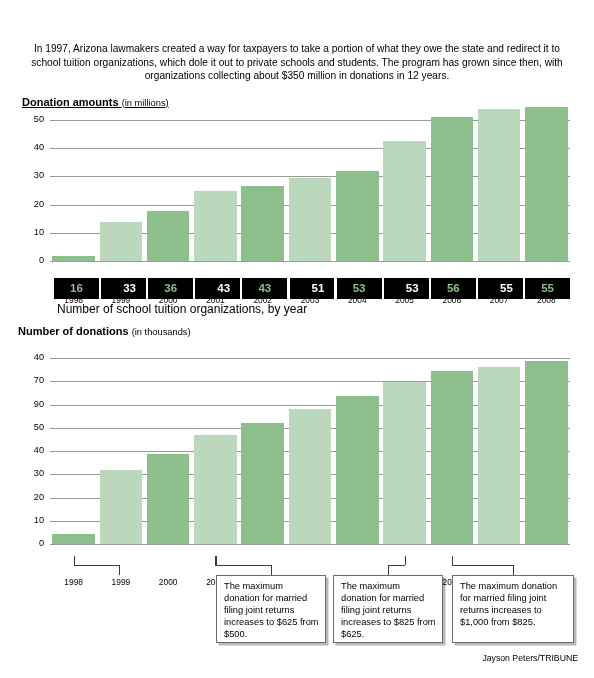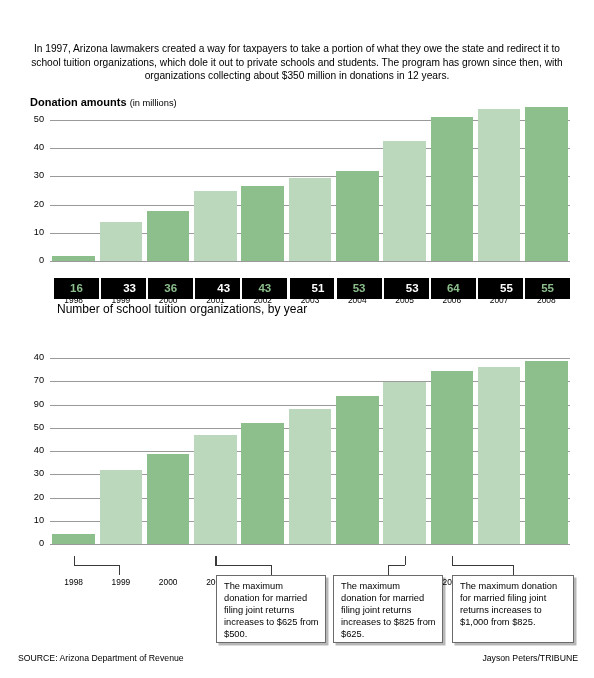--- a/index.html
+++ b/index.html
@@ -103,21 +103,21 @@
     font-size: 8.7px;
   }
 </style>
 </head>
 <body>
 
 <div id="page">
 
   <div class="deck">In 1997, Arizona lawmakers created a way for taxpayers to take a portion of what they owe the state and redirect it to school tuition organizations, which dole it out to private schools and students. The program has grown since then, with organizations collecting about $350 million in donations in 12 years.</div>
 
-  <div class="sec-head" style="left:30px; top:96px;">
+  <div class="sec-head" style="left:22px; top:96px;text-decoration:underline;">
     <span>Donation amounts</span>
     <span class="unit">(in millions)</span>
   </div>
   <div class="chart" id="chart1" style="left:0; top:112px; width:594px; height:160px;">
       <div class="axis-base" style="left: 50px; top: 149px; width: 520px;"></div>
       <div class="ytick" style="left: 18px; top: 143px;">0</div>
       <div class="gridline" style="left: 50px; top: 120.8px; width: 520px;"></div>
       <div class="ytick" style="left: 18px; top: 114.8px;">10</div>
       <div class="gridline" style="left: 50px; top: 92.6px; width: 520px;"></div>
       <div class="ytick" style="left: 18px; top: 86.6px;">20</div>
@@ -153,26 +153,30 @@
 
   <div class="sto-band" id="sto-band" style="left:54px; top:278px; width:516px; height:21px;">
       <div class="sto-cell g" style="left: 0px; width: 44.9091px; height: 21px;">16</div>
       <div class="sto-cell w" style="left: 47.1091px; width: 44.9091px; height: 21px;">33</div>
       <div class="sto-cell g" style="left: 94.2182px; width: 44.9091px; height: 21px;">36</div>
       <div class="sto-cell w" style="left: 141.327px; width: 44.9091px; height: 21px;">43</div>
       <div class="sto-cell g" style="left: 188.436px; width: 44.9091px; height: 21px;">43</div>
       <div class="sto-cell w" style="left: 235.545px; width: 44.9091px; height: 21px; text-align: center;">51</div>
       <div class="sto-cell g" style="left: 282.655px; width: 44.9091px; height: 21px;">53</div>
       <div class="sto-cell w" style="left: 329.764px; width: 44.9091px; height: 21px;">53</div>
-      <div class="sto-cell g" style="left: 376.873px; width: 44.9091px; height: 21px;">64</div>
+      <div class="sto-cell g" style="left: 376.873px; width: 44.9091px; height: 21px;">56</div>
       <div class="sto-cell w" style="left: 423.982px; width: 44.9091px; height: 21px;">55</div>
       <div class="sto-cell g" style="left: 471.091px; width: 44.9091px; height: 21px;">55</div>
     </div>
   <div class="sto-caption" style="left:57px; top:302px;">Number of school tuition organizations, by year</div>
 
+  <div class="sec-head" style="left:18px; top:325px;">
+    <span>Number of donations</span>
+    <span class="unit">(in thousands)</span>
+  </div>
   <div class="chart" id="chart2" style="left:0; top:352px; width:594px; height:206px;">
       <div class="axis-base" style="left: 50px; top: 192px; width: 520px;"></div>
       <div class="ytick" style="left: 18px; top: 186px;">0</div>
       <div class="gridline" style="left: 50px; top: 168.75px; width: 520px;"></div>
       <div class="ytick" style="left: 18px; top: 162.75px;">10</div>
       <div class="gridline" style="left: 50px; top: 145.5px; width: 520px;"></div>
       <div class="ytick" style="left: 18px; top: 139.5px;">20</div>
       <div class="gridline" style="left: 50px; top: 122.25px; width: 520px;"></div>
       <div class="ytick" style="left: 18px; top: 116.25px;">30</div>
       <div class="gridline" style="left: 50px; top: 99px; width: 520px;"></div>
@@ -220,16 +224,15 @@
       <div class="lead-v" style="left: 404.545px; top: 0px; height: 9px;"></div>
       <div class="lead-h" style="left: 388px; top: 9px; width: 16.5455px;"></div>
       <div class="lead-v" style="left: 388px; top: 9px; height: 10px;"></div>
       <div class="callout" style="left: 333px; top: 19px; width: 110px; height: 68px;">The maximum donation for married filing joint returns increases to $825 from $625.</div>
       <div class="lead-v" style="left: 451.818px; top: 0px; height: 9px;"></div>
       <div class="lead-h" style="left: 451.818px; top: 9px; width: 61.1818px;"></div>
       <div class="lead-v" style="left: 513px; top: 9px; height: 10px;"></div>
       <div class="callout" style="left: 452px; top: 19px; width: 122px; height: 68px;">The maximum donation for married filing joint returns increases to $1,000 from $825.</div>
     </div>
 
-  <div class="src">SOURCE: Arizona Department of Revenue</div>
   <div class="credit">Jayson Peters/TRIBUNE</div>
 
 </div>
 
 </body></html>

